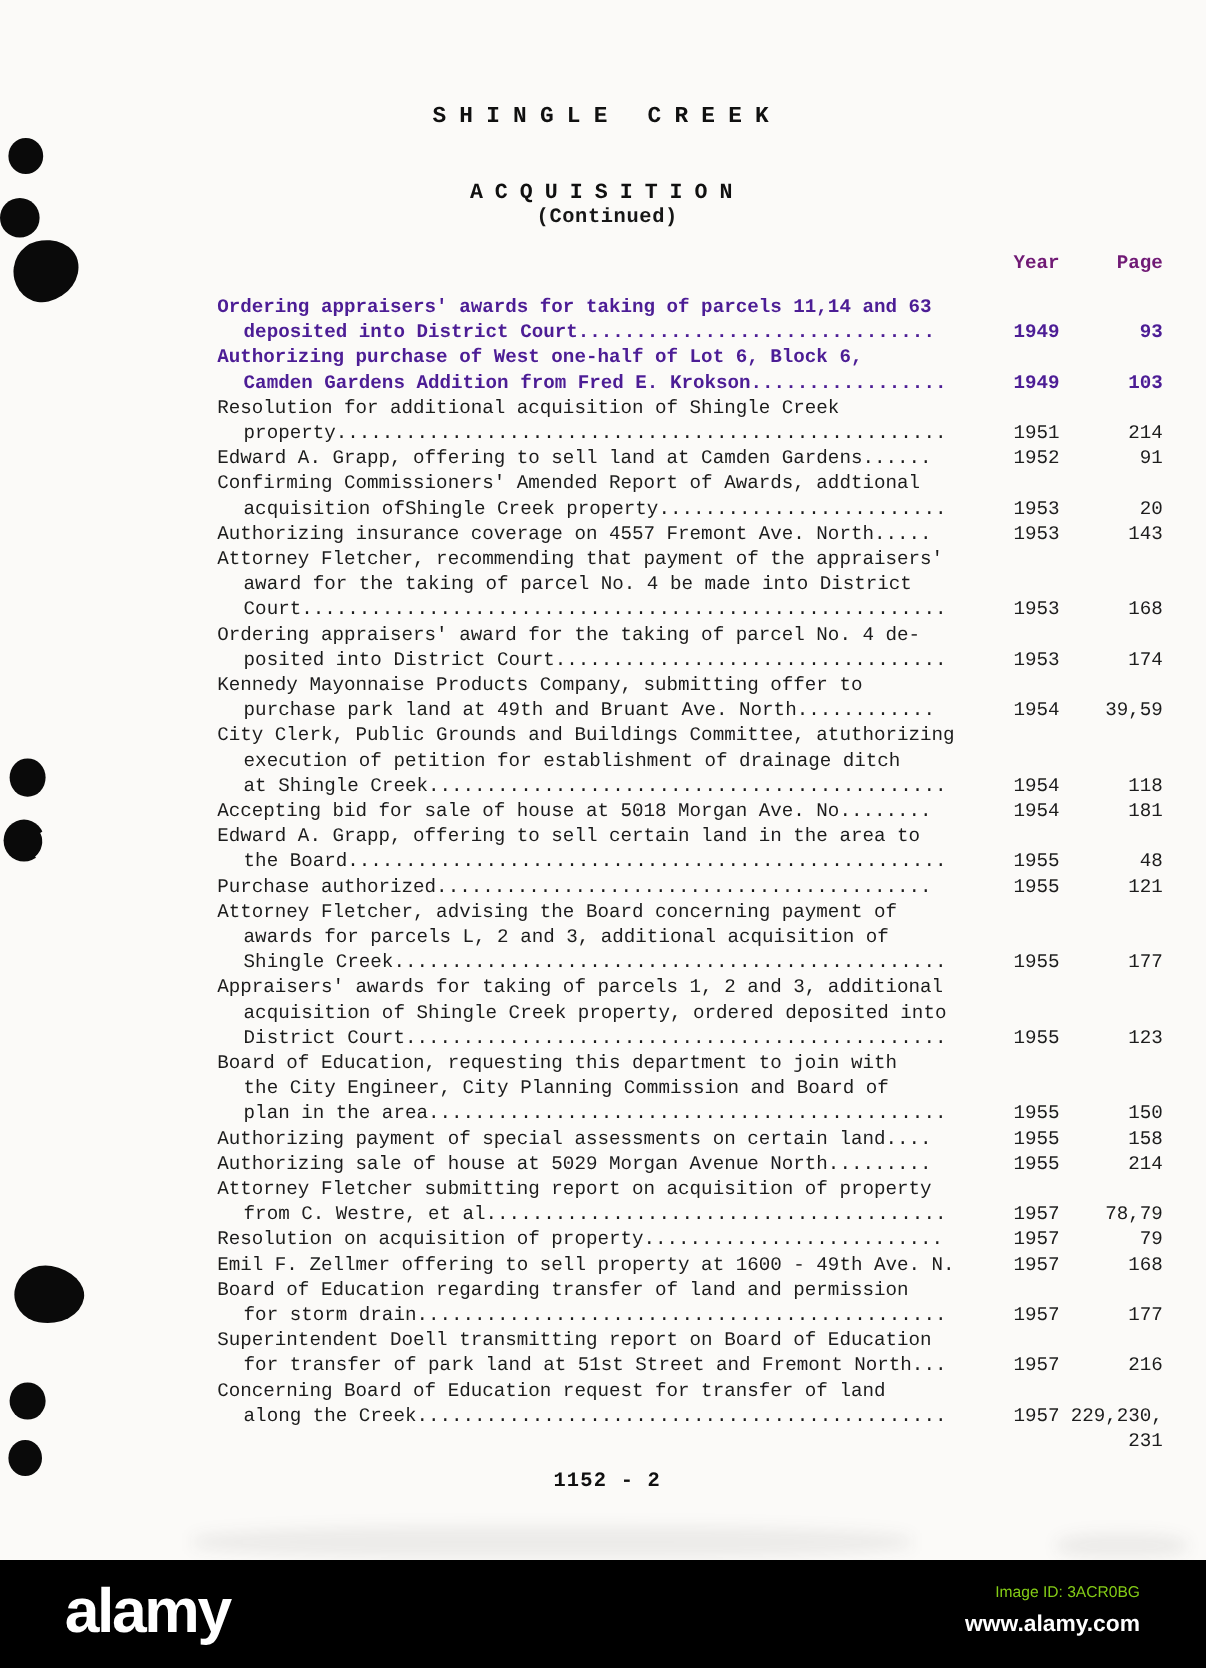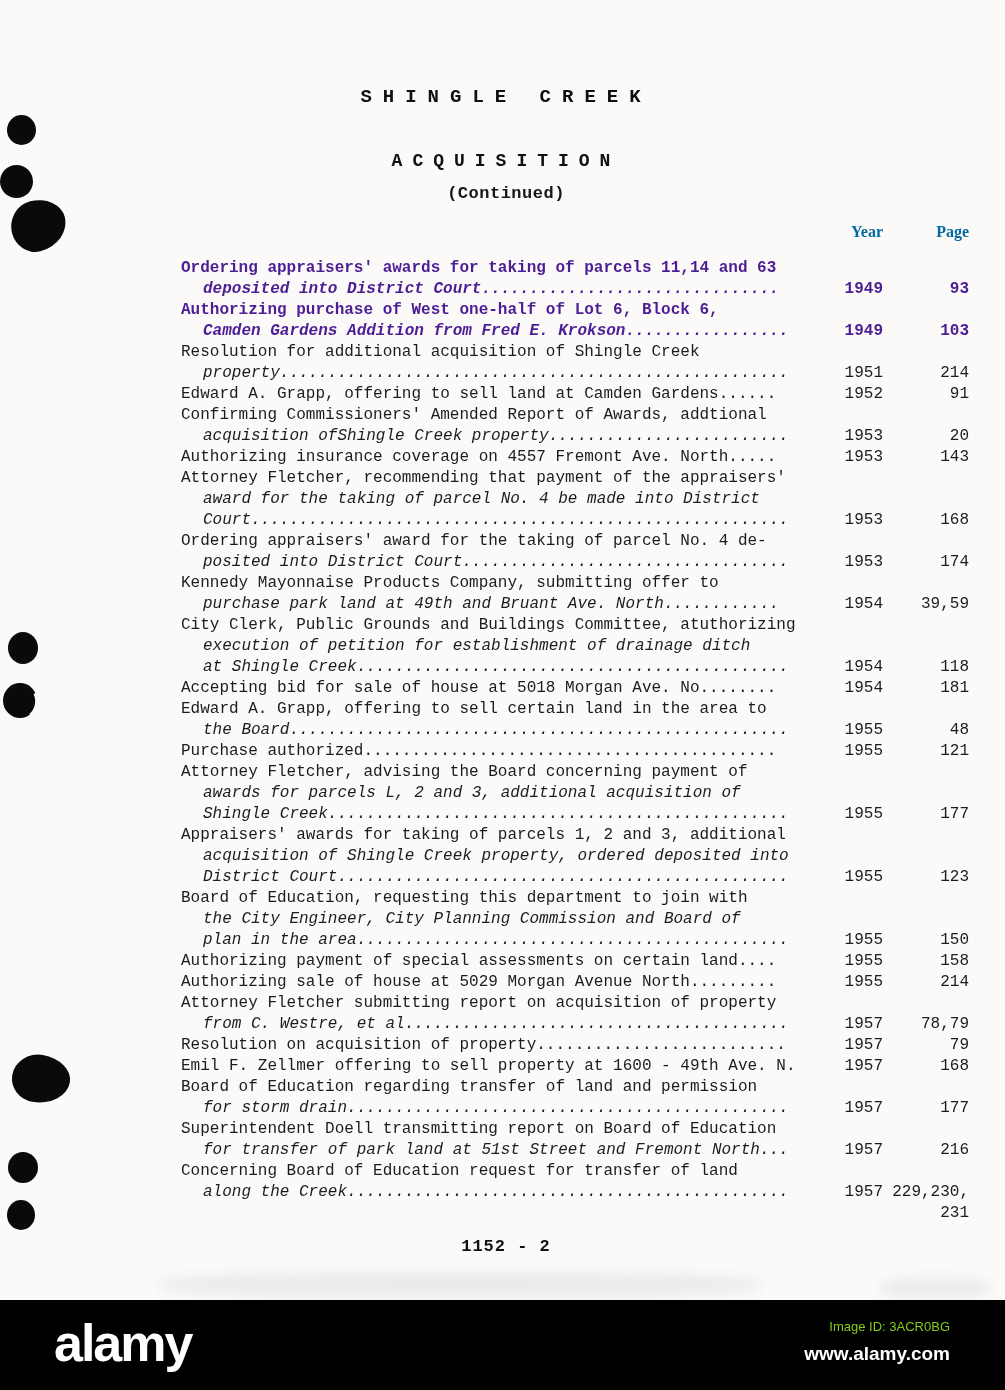--- a/index.html
+++ b/index.html
@@ -8,28 +8,28 @@
     background:#e9e9e7;
     font-family:"Liberation Mono","DejaVu Sans Mono",monospace;
   }
   .page{position:relative;width:1005px;height:1390px;background:#fbfaf8;}
 
   
   .doc{position:absolute;left:16px;top:0;width:954px;color:#1c1c1c;}
   .centerband{width:980px;text-align:center;}
   .title{margin-top:86px;font-size:19px;font-weight:bold;letter-spacing:11px;color:#101010;}
   .section{margin-top:43px;font-size:18px;font-weight:bold;letter-spacing:10px;color:#101010;}
-  .continued{margin-top:13px;font-size:17px;font-weight:bold;letter-spacing:0.5px;color:#161616;}
+  .continued{margin-top:1px;font-size:17px;font-weight:bold;letter-spacing:0.5px;color:#161616;}
 
   .cols{margin-left:165px;margin-top:18px;width:788px;}
   .row{display:flex;height:21px;line-height:21px;font-size:16px;white-space:pre;overflow:hidden;}
-  .row.head{font-weight:bold;color:#0369a1;font-family:Liberation Serif, serif;}
+  .row.head{font-weight:bold;color:#701a75;}
   .row.bold{font-weight:bold;color:#4c1d95;}
   .desc{width:640px;overflow:hidden;}
-  .desc.cont{padding-left:22px;width:618px;font-style:italic;}
+  .desc.cont{padding-left:22px;width:618px;}
   .year{width:62px;text-align:right;}
   .page-col{width:86px;text-align:right;}
   .entries{margin-left:165px;margin-top:16px;width:788px;}
 
   .footer-number{margin-top:13px;font-size:17px;font-weight:bold;letter-spacing:1px;color:#101010;}
 
   
   .blob{position:absolute;background:#0a0a0a;border-radius:50%;}
   .blob.irregular{border-radius:46% 54% 58% 42% / 52% 46% 54% 48%;}
   .crescent{position:absolute;width:62%;height:78%;left:22%;top:6%;

